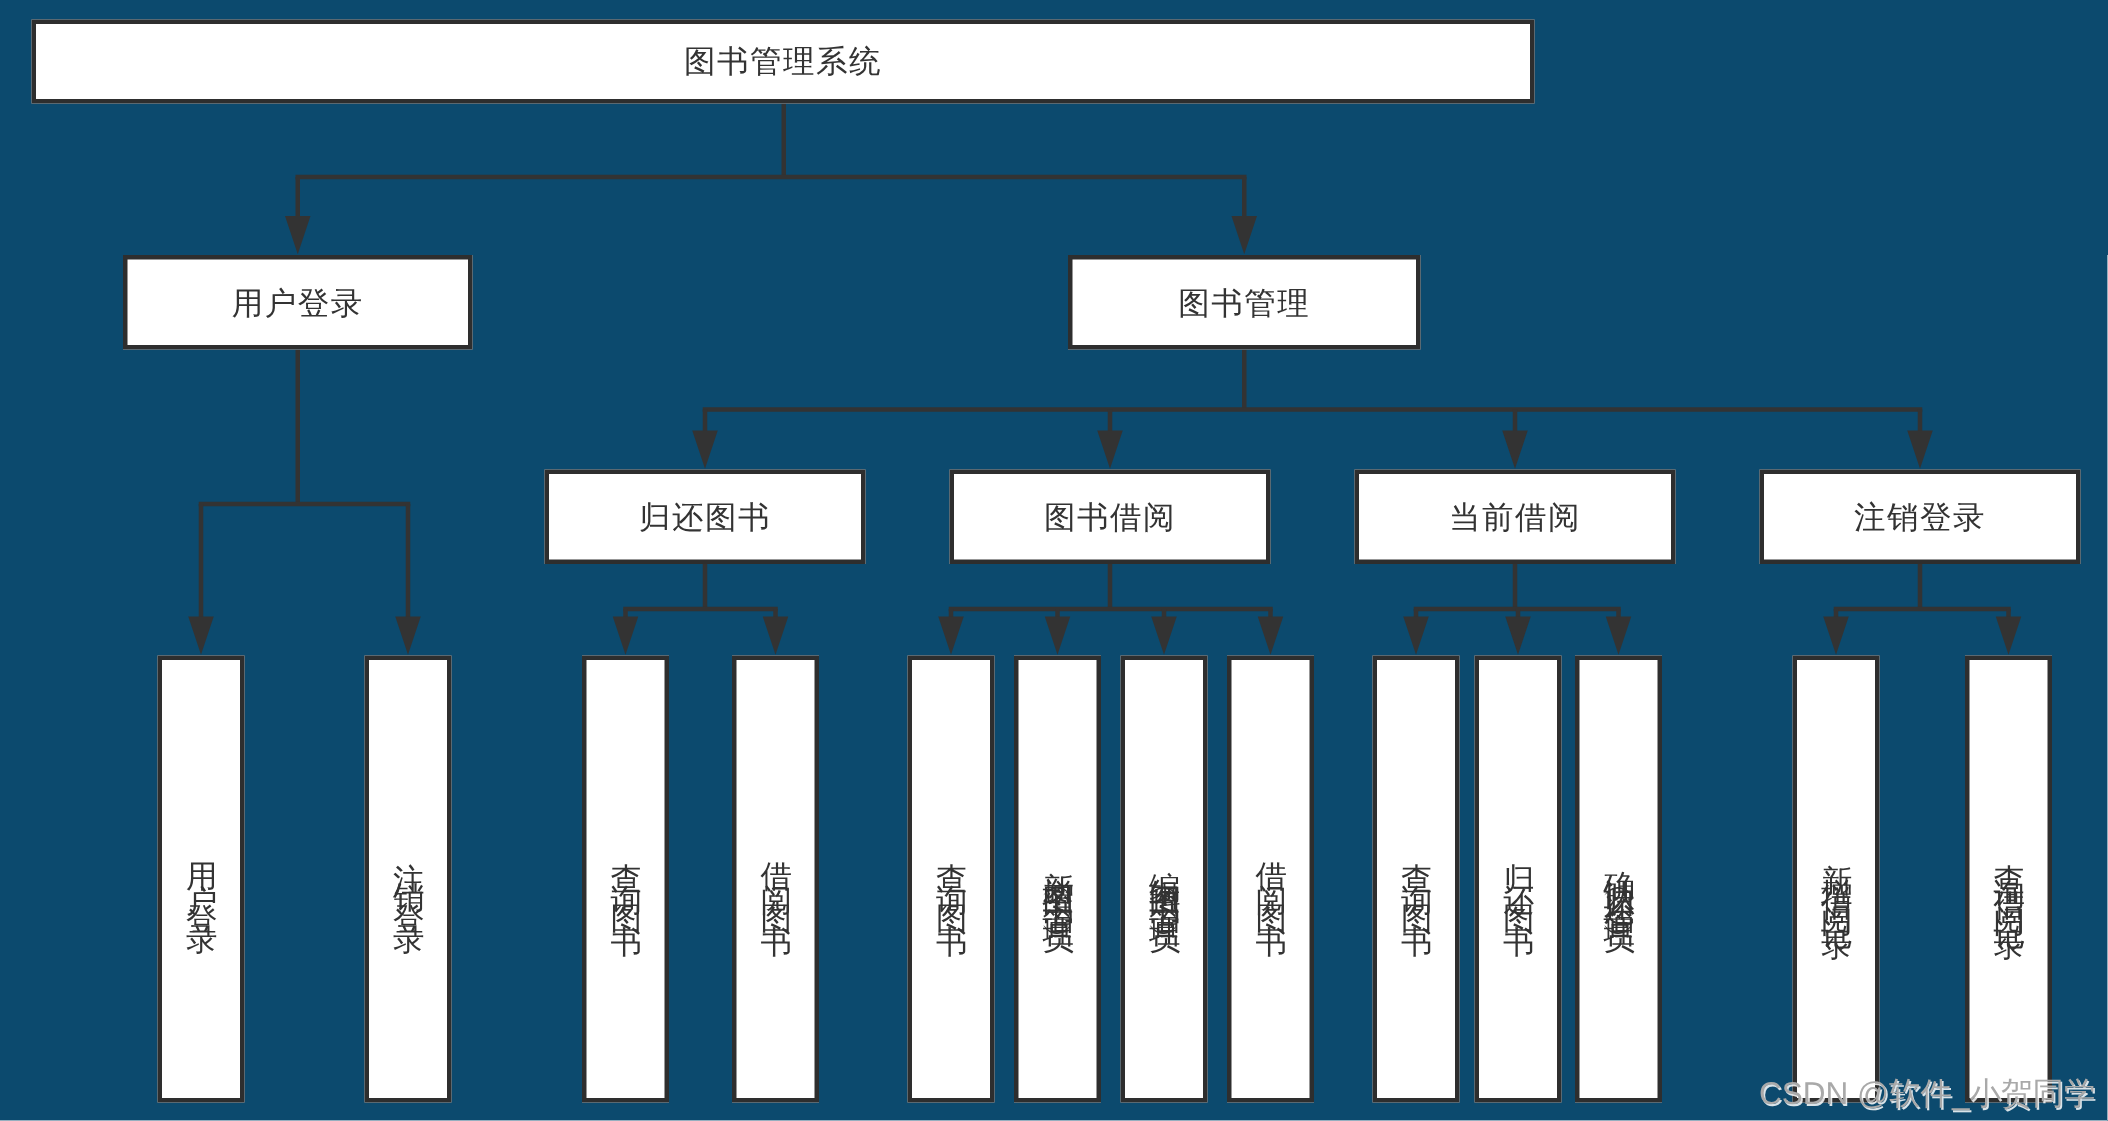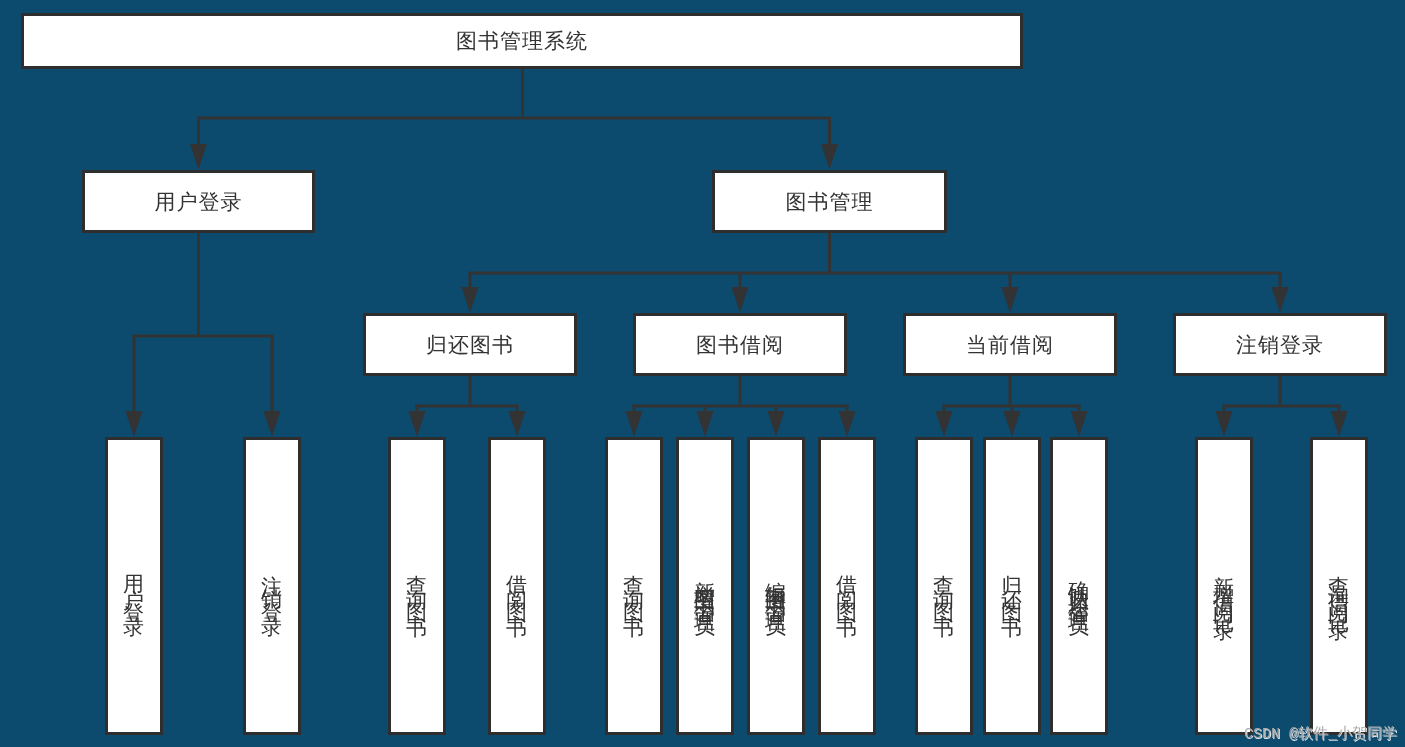--- a/index.html
+++ b/index.html
@@ -32,24 +32,23 @@
     writing-mode: vertical-rl;
     text-orientation: mixed;
     font-size: 21px;
     line-height: 1;
     white-space: nowrap;
   }
   .watermark {
     position: absolute;
     right: 8px;
     bottom: 4px;
-    font-size: 15px;
+    font-size: 21px;
     color: #a9a9a9;
     text-shadow: 1px 1px 0 rgba(255,255,255,0.85);
-    font-family: Liberation Mono, monospace;
   }
 </style>
 </head>
 <body>
 
 <div class="canvas">
 
   <svg class="connectors" width="1405" height="747" viewBox="0 0 1405 747" xmlns="http://www.w3.org/2000/svg">
       <line x1="522.5" y1="69" x2="522.5" y2="118" stroke="#333333" stroke-width="3"></line>
       <line x1="198.5" y1="233" x2="198.5" y2="336" stroke="#333333" stroke-width="3"></line>

